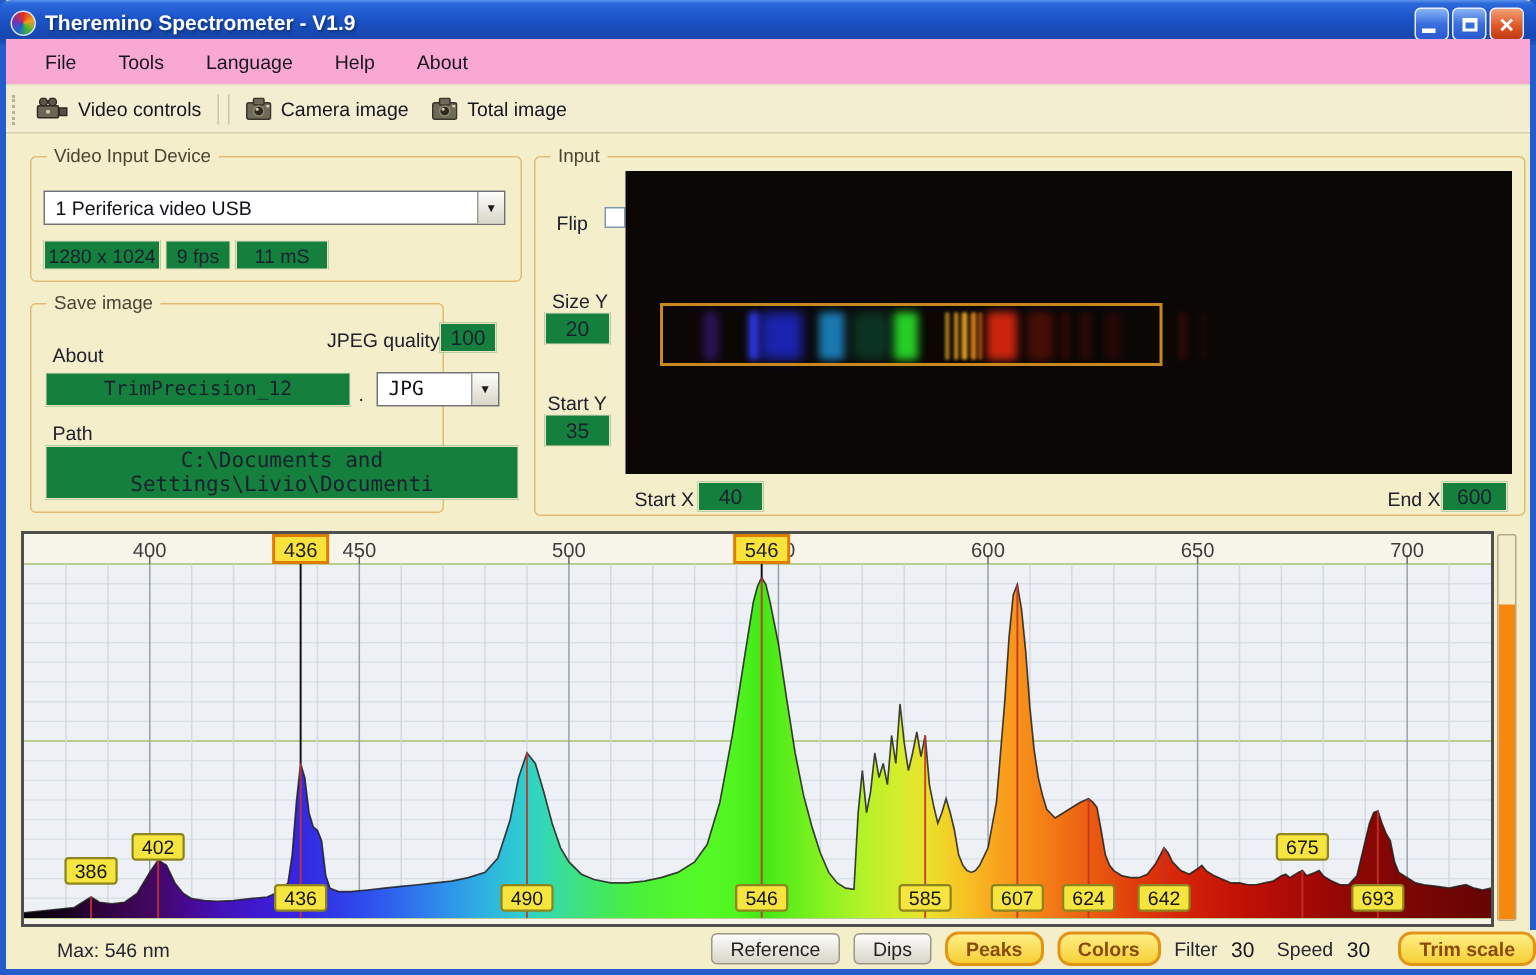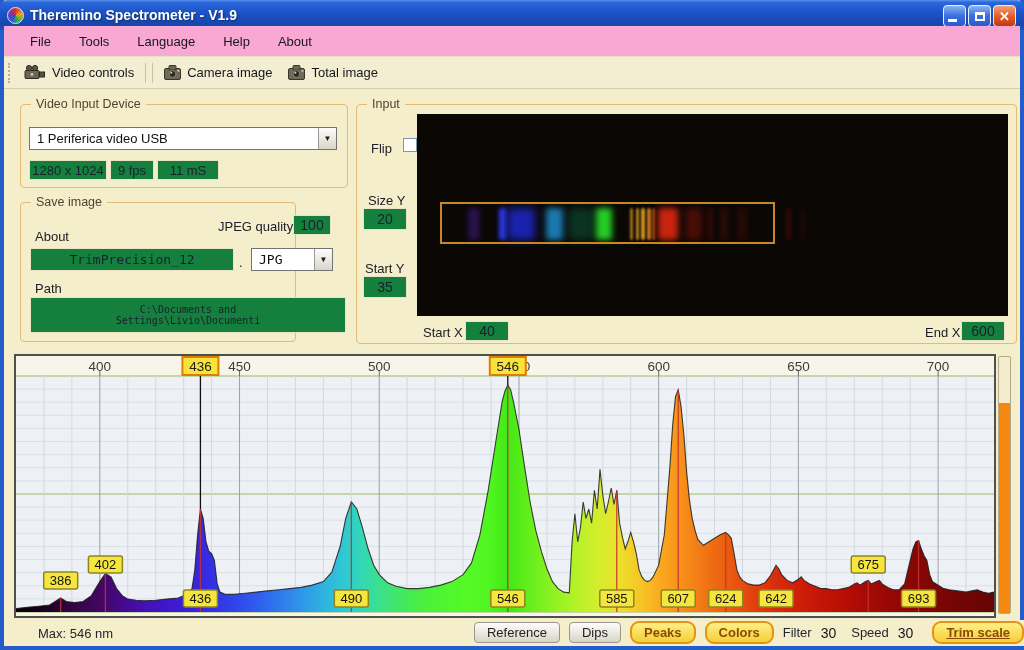--- a/index.html
+++ b/index.html
@@ -161,21 +161,21 @@
     <div class="lbl" style="left:14px; top:26px;">About</div>
     <div class="lbl" style="left:197px; top:16px;">JPEG quality</div>
     <div class="valbox" style="left:272px; top:12px; width:38px; height:20px; font-size:14px;">100</div>
     <div class="valbox mono" style="left:9px; top:45px; width:204px; height:23px;">TrimPrecision_12</div>
     <div class="lbl" style="left:218px; top:52px;">.</div>
     <div class="dropdown mono" style="left:230px; top:45px; width:82px; height:23px;">
       <span class="dd-text">JPG</span>
       <span class="dd-arrow">▼</span>
     </div>
     <div class="lbl" style="left:14px; top:78px;">Path</div>
-    <div class="valbox mono" style="left:9px; top:94px; width:316px; height:36px; flex-direction:column; font-size:10px;">
+    <div class="valbox mono" style="left:9px; top:94px; width:316px; height:36px; flex-direction:column; font-size:14px;">
       <span>C:\Documents and</span>
       <span>Settings\Livio\Documenti</span>
     </div>
   </div>
 
   <div class="groupbox" style="left:352px; top:104px; width:661px; height:240px;">
     <div class="gb-title">Input</div>
     <div class="lbl" style="left:14px; top:36px;">Flip</div>
     <div class="checkbox" style="left:46px; top:33px;"></div>
     <div class="lbl" style="left:11px; top:88px;">Size Y</div>
@@ -385,16 +385,16 @@
       <span id="btn-slot" style="display: flex; gap: 9px; align-items: center;">
           <button class="sbtn sbtn-gray">Reference</button>
           <button class="sbtn sbtn-gray">Dips</button>
           <button class="sbtn sbtn-yellow">Peaks</button>
           <button class="sbtn sbtn-yellow">Colors</button>
         </span>
       <span class="s-label">Filter</span>
       <span class="s-val">30</span>
       <span class="s-label" style="margin-left:6px;">Speed</span>
       <span class="s-val">30</span>
-      <button class="sbtn sbtn-yellow" style="margin-left:10px;text-decoration:underline;">Trim scale</button>
+      <button class="sbtn sbtn-yellow" style="margin-left:10px;">Trim scale</button>
     </div>
   </div>
 </div>
 
 </body></html>

